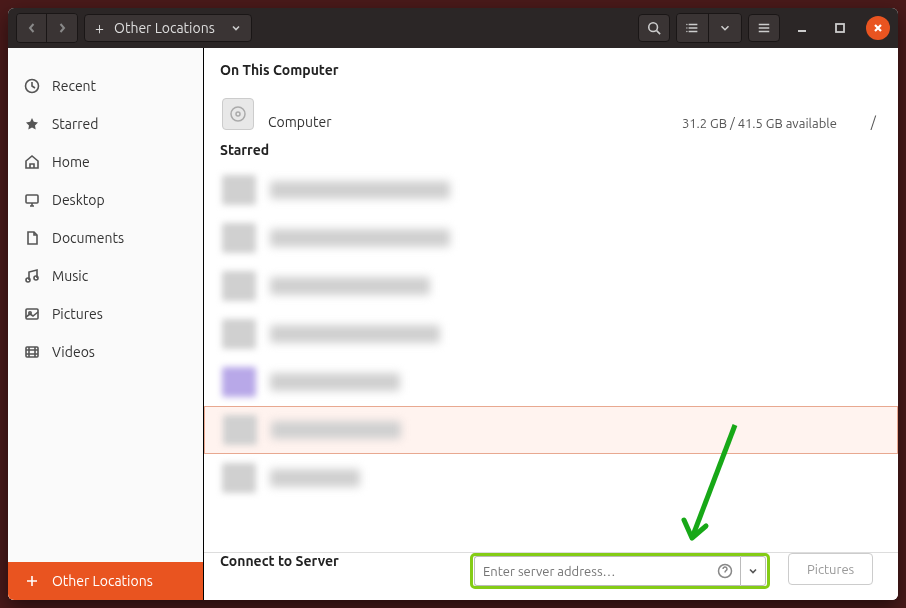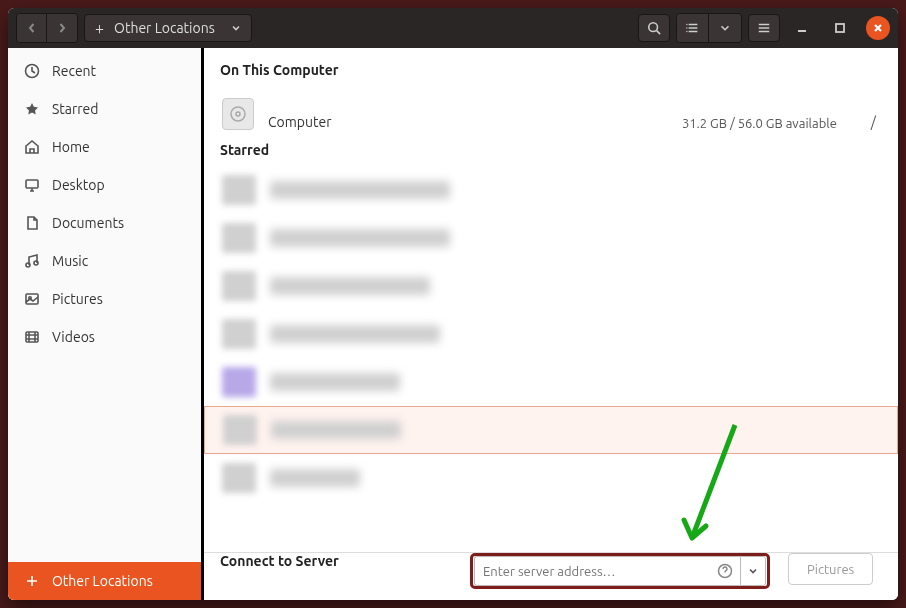--- a/index.html
+++ b/index.html
@@ -19,21 +19,21 @@
 .tb-group { display: flex; border: 1px solid #1a1616; border-radius: 4px; overflow: hidden; }
 .tb-group .tb-btn { border: none; border-radius: 0; }
 .tb-group .tb-btn:first-child { border-right: 1px solid #1a1616; }
 .tb-btn svg { width: 14px; height: 14px; stroke: #ccc; fill: none; stroke-width: 1.8; }
 .win-btn { width: 24px; height: 24px; border: none; background: transparent; display: flex; align-items: center; justify-content: center; cursor: pointer; margin: 0 4px; }
 .win-btn svg { width: 12px; height: 12px; stroke: #ccc; fill: none; stroke-width: 1.8; }
 .close-btn { width: 24px; height: 24px; border-radius: 50%; background: #e95420; border: none; display: flex; align-items: center; justify-content: center; cursor: pointer; margin-left: 4px; }
 .close-btn svg { width: 10px; height: 10px; stroke: #fff; stroke-width: 2.2; }
 
 .body { flex: 1; display: flex; overflow: hidden; }
-.sidebar { width: 196px; background: #fafafa; border-right: 3px solid #000000; padding-top: 4px; display: flex; flex-direction: column; }
+.sidebar { width: 196px; background: #fafafa; border-right: 1px solid #000000; padding-top: 19px; display: flex; flex-direction: column; }
 .side-item { height: 38px; display: flex; align-items: center; padding: 0 16px; gap: 12px; font-size: 14px; color: #333; cursor: pointer; }
 .side-item svg { width: 16px; height: 16px; stroke: #555; fill: none; stroke-width: 1.6; flex-shrink: 0; }
 .side-item.active { background: #e95420; color: #fff; }
 .side-item.active svg { stroke: #fff; }
 .side-spacer { flex: 1; }
 
 .main { flex: 1; display: flex; flex-direction: column; overflow: hidden; }
 .content { flex: 1; padding: 14px 16px 0 16px; overflow: hidden; }
 .sec-head { font-size: 14px; font-weight: bold; color: #222; margin-bottom: 8px; }
 .computer-row { display: flex; align-items: flex-end; height: 44px; gap: 14px; padding-left: 2px; margin-bottom: 12px; }
@@ -46,21 +46,21 @@
 
 .net-list { }
 .net-row { height: 48px; display: flex; align-items: center; gap: 14px; padding-left: 2px; position: relative; }
 .blur-icon { width: 34px; height: 30px; background: #d0d0d0; filter: blur(3px); border-radius: 2px; flex-shrink: 0; }
 .blur-text { height: 18px; background: #d0d0d0; filter: blur(4px); border-radius: 2px; }
 .net-row.purple .blur-icon { background: #b8a8e8; }
 .net-row.highlighted { background: #fff3ef; border: 1px solid #e8a890; margin: 0 -16px; padding-left: 18px; }
 
 .footer { height: 48px; border-top: 1px solid #ddd; display: flex; align-items: flex-start; padding: 0 10px 0 16px; gap: 10px; background: #fff; }
 .footer-label { font-size: 14px; font-weight: bold; color: #222; flex: 0 0 240px; }
-.server-wrapper { flex: 0 0 300px; display: flex; align-items: center; border: 3px solid #7f1d1d; border-radius: 5px; height: 36px; }
+.server-wrapper { flex: 0 0 300px; display: flex; align-items: center; border: 3px solid #84cc16; border-radius: 5px; height: 36px; }
 .server-input { flex: 1; height: 30px; border: 1px solid #bbb; border-right: none; border-radius: 3px 0 0 3px; padding: 0 8px; font-size: 13px; color: #888; outline: none; margin: 0 0 0 1px; }
 .help-dd { width: 30px; height: 30px; border: 1px solid #bbb; border-left: none; border-right: none; display: flex; align-items: center; justify-content: center; }
 .help-dd svg { width: 16px; height: 16px; stroke: #888; fill: none; stroke-width: 1.5; }
 .dd-btn { width: 26px; height: 30px; border: 1px solid #bbb; border-radius: 0 3px 3px 0; display: flex; align-items: center; justify-content: center; background: #fff; margin-right: 1px; }
 .dd-btn svg { width: 10px; height: 10px; stroke: #555; fill: #555; }
 .connect-btn { height: 32px; padding: 0 18px; border: 1px solid #ccc; border-radius: 4px; background: #fff; font-size: 13px; color: #999; margin-left: 8px; }
 
 .arrow-annotation { position: absolute; pointer-events: none; z-index: 100; }
 </style>
 </head>
@@ -205,21 +205,21 @@
         <div class="sec-head">On This Computer</div>
         <div class="computer-row">
           <div class="disk-icon">
             <svg viewBox="0 0 18 18">
                 <circle cx="9" cy="9" r="7"></circle>
                 <circle cx="9" cy="9" r="2"></circle>
               </svg>
           </div>
           <span class="comp-name">Computer</span>
           <div class="comp-spacer"></div>
-          <span class="comp-avail">31.2 GB / 56.0 GB available</span>
+          <span class="comp-avail">31.2 GB / 41.5 GB available</span>
           <span class="comp-slash">/</span>
         </div>
 
         <div class="sec-head">Starred</div>
         <div class="net-list">
           <div class="net-row">
               <div class="blur-icon"></div>
               <div class="blur-text" style="width:180px"></div>
             </div>
           <div class="net-row">

